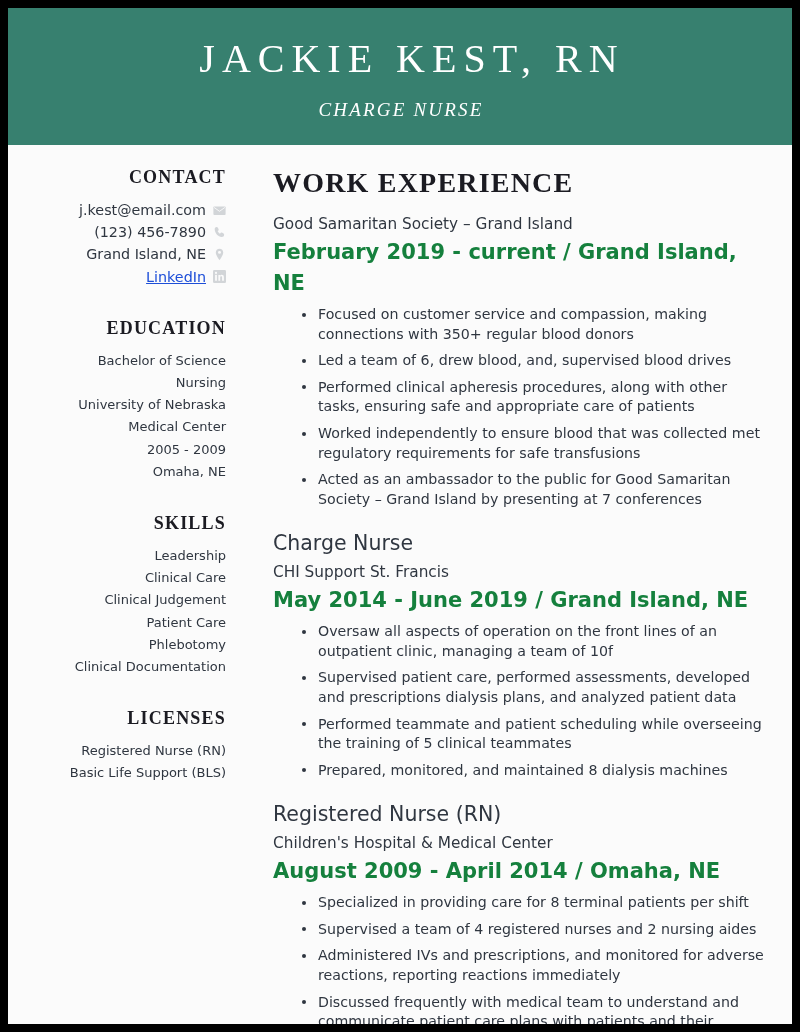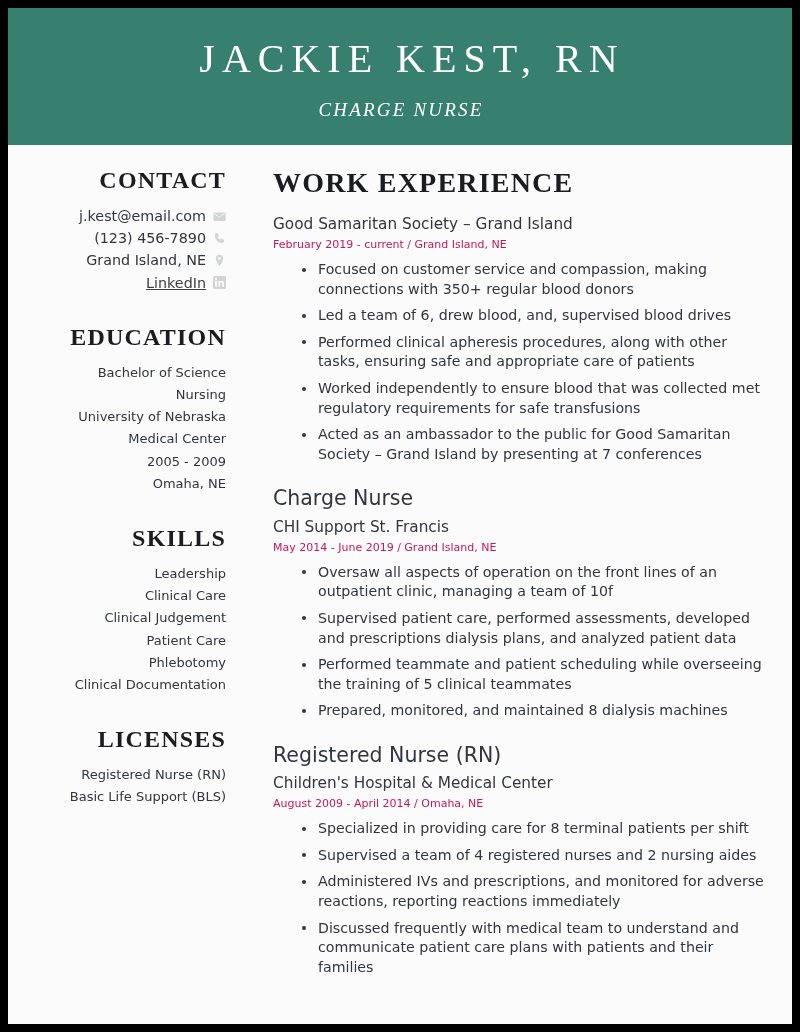--- a/index.html
+++ b/index.html
@@ -73,42 +73,42 @@
 
   
   .sec-head {
     font-family: "Liberation Serif", "DejaVu Serif", serif;
     font-weight: 700;
     color: #1b1b22;
     letter-spacing: 1.2px;
     font-size: 28px;
     margin: 0 0 11px 0;
   }
-  .sidebar .sec-head { font-size: 24px; padding-left: 26px; }
+  .sidebar .sec-head { font-size: 18px; padding-left: 26px; }
   .sidebar .sec-block { margin-bottom: 30px; }
 
   
   .side-line {
     font-family: "DejaVu Sans", sans-serif;
     font-size: 14.3px;
     color: #2f3640;
     line-height: 22.2px;
     display: flex;
     justify-content: flex-end;
     align-items: center;
     gap: 7px;
   }
   .side-plain {
     font-family: "DejaVu Sans", sans-serif;
     font-size: 13px;
     color: #2f3640;
     line-height: 22.2px;
   }
   .link-blue {
-    color: #404040;
+    color: #1d4ed8;
     text-decoration: underline;
     margin-left: 32px;
   }
   .ico {
     display: inline-flex;
     width: 13px;
     height: 13px;
     flex: 0 0 13px;
     align-items: center;
     justify-content: center;
@@ -127,24 +127,25 @@
   }
   .job-company {
     font-family: "DejaVu Sans", sans-serif;
     font-size: 15.3px;
     color: #2f3640;
     line-height: 1.45;
     margin: 0 0 2px 0;
   }
   .job-meta {
     font-family: "DejaVu Sans", sans-serif;
-    font-size: 11px;
-    color: #be185d;
+    font-size: 21px;
+    color: #15803d;
     line-height: 1.45;
     margin: 0 0 7px 0;
+    font-weight: bold;
   }
   ul.bullets {
     margin: 0;
     padding: 0 0 0 29px;
     list-style: none;
   }
   ul.bullets li {
     font-family: "DejaVu Sans", sans-serif;
     font-size: 14.2px;
     color: #2f3640;

